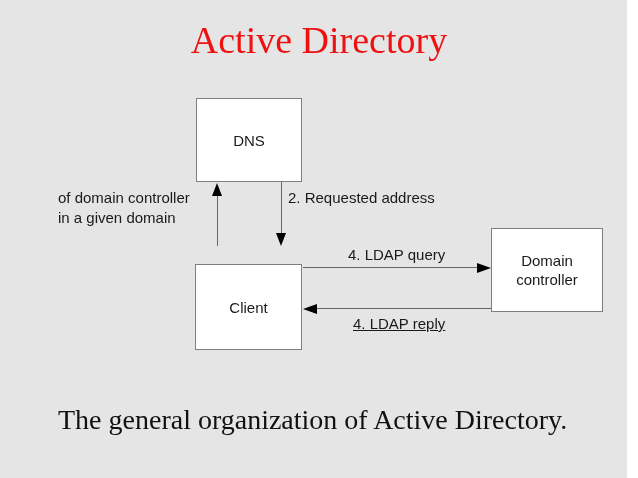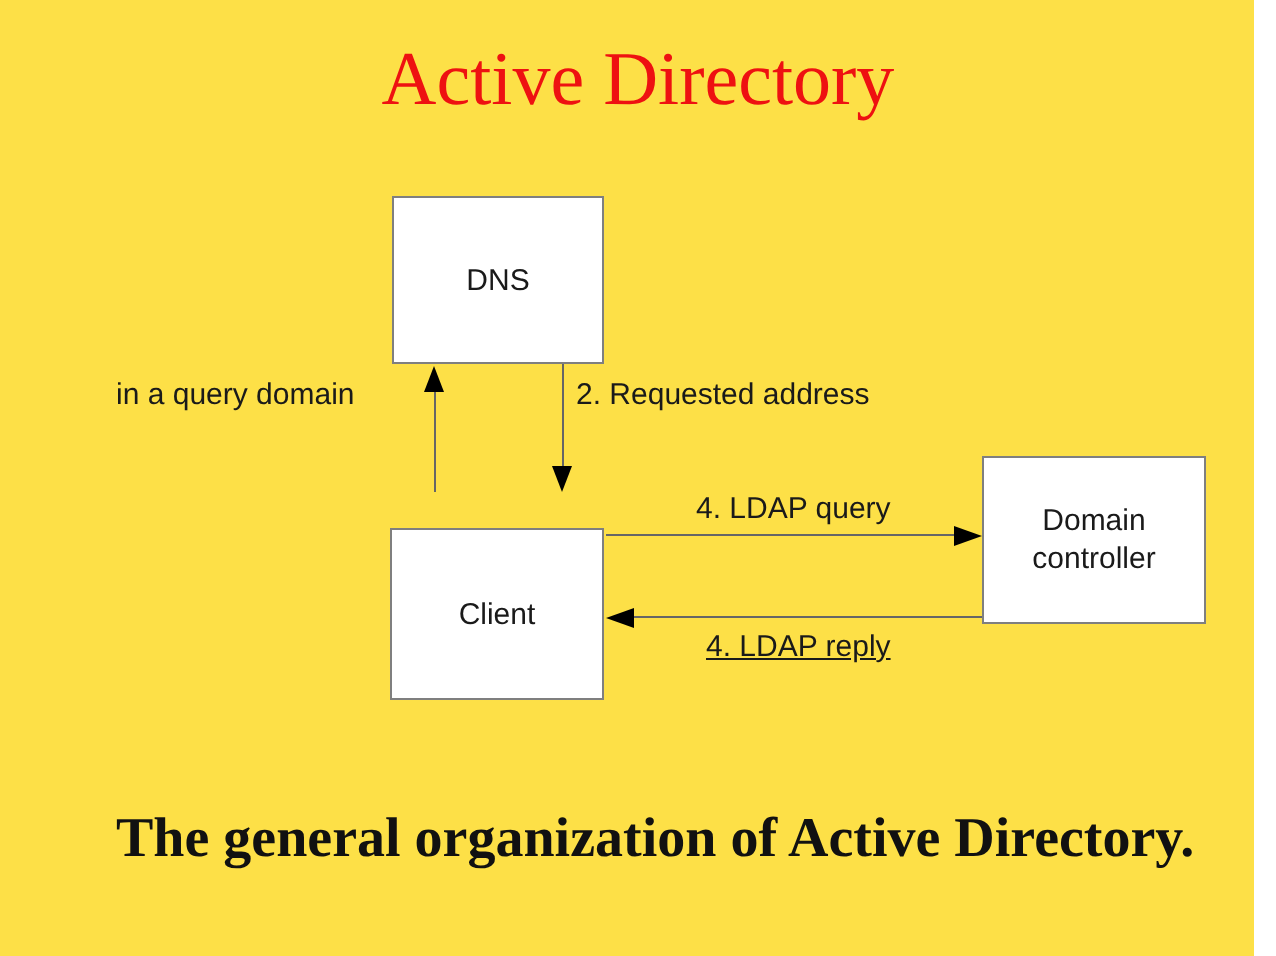--- a/index.html
+++ b/index.html
@@ -4,21 +4,21 @@
 <style>
   html, body {
     margin: 0;
     padding: 0;
     background: #ffffff;
   }
   .slide {
     position: relative;
     width: 627px;
     height: 478px;
-    background: #fde047;
+    background: #e5e5e5;
     overflow: hidden;
     font-family: "Liberation Sans", sans-serif;
   }
   .slide-title {
     position: absolute;
     top: 18px;
     left: 0;
     width: 638px;
     text-align: center;
     font-family: "Liberation Serif", serif;
@@ -29,21 +29,20 @@
   }
   .slide-caption {
     position: absolute;
     top: 404px;
     left: 58px;
     font-family: "Liberation Serif", serif;
     font-size: 28px;
     line-height: 32px;
     color: #111111;
     white-space: nowrap;
-    font-weight: bold;
   }
   .node {
     position: absolute;
     box-sizing: border-box;
     border: 1px solid #7f7f7f;
     background: #ffffff;
     display: flex;
     align-items: center;
     justify-content: center;
     text-align: center;
@@ -131,21 +130,22 @@
     <div class="line line-v" style="left:281px; top:182px; height:52px;"></div>
     <div class="arrowhead head-down" style="left:276px; top:233px;"></div>
 
     <div class="line line-h" style="left:303px; top:267px; width:175px;"></div>
     <div class="arrowhead head-right" style="left:477px; top:263px;"></div>
 
     <div class="line line-h" style="left:316px; top:308px; width:175px;"></div>
     <div class="arrowhead head-left" style="left:303px; top:304px;"></div>
 
     <div class="edge-label label-step1">
-      <div class="cont">in a query domain</div>
+      <div class="cont">of domain controller</div>
+      <div class="cont">in a given domain</div>
     </div>
 
     <div class="edge-label label-step2">2. Requested address</div>
 
     <div class="edge-label label-step3">4. LDAP query</div>
 
     <div class="edge-label label-step4">4. LDAP reply</div>
 
   </div>
 

